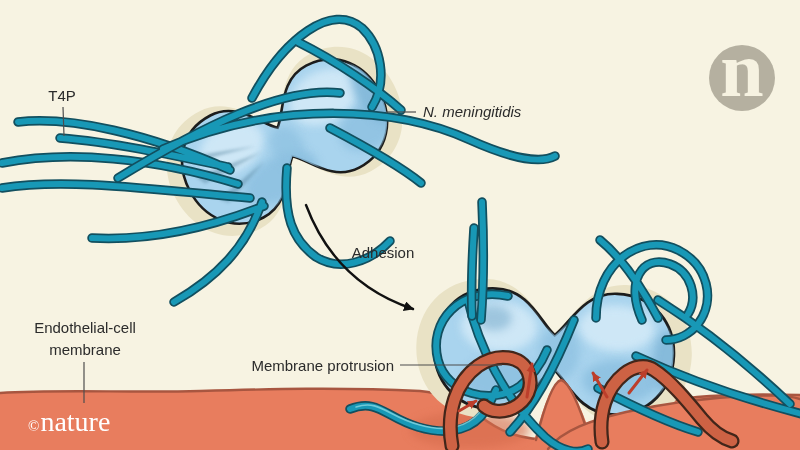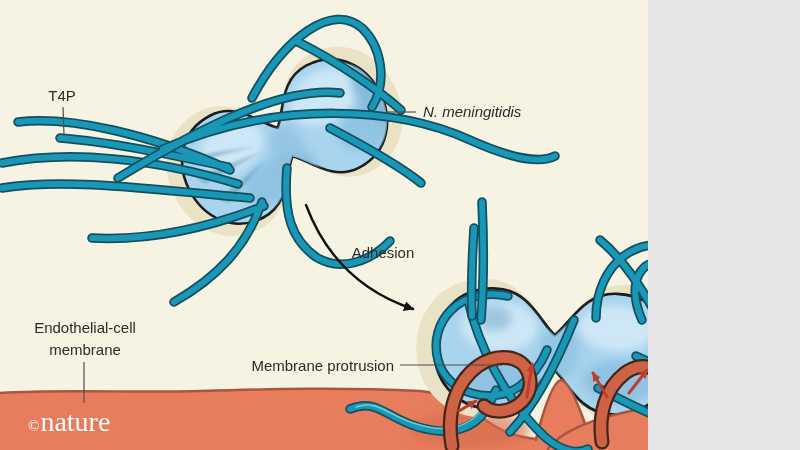--- a/index.html
+++ b/index.html
@@ -5,21 +5,21 @@
   :root{
     --background:#f7f3e2; --halo:#e9e2c5;
     --bacterium-fill:#a9d4ee; --bacterium-outline:#1c1c1c;
     --pilus-fill:#1898b6; --pilus-outline:#124f5f; --pilus-highlight:#7fd2de;
     --membrane-fill:#e87d5e; --membrane-edge:#a85640;
     --protrusion-fill:#cd6244; --protrusion-outline:#42261a;
     --arrow-rust:#bc3e2b; --label-text:#2b2b2b; --adhesion-arrow:#111111;
     --logo-circle:#b5b0a0; --logo-letter-fill:#f6f2e1; --wordmark:#ffffff;
   }
   html,body{margin:0;padding:0;background:#e5e5e5;}
-  .stage{width:648px;height:450px;position:relative;overflow:hidden;background:var(--background);}
+  .stage{width:800px;height:450px;position:relative;overflow:hidden;background:var(--background);}
   svg{display:block;}
   .bg{fill:var(--background);}
   .halo{fill:var(--halo);stroke:none;}
   .body{fill:var(--bacterium-fill);stroke:var(--bacterium-outline);stroke-width:2.6;}
   .pout{fill:none;stroke:var(--pilus-outline);stroke-width:9.5;stroke-linecap:round;}
   .pin{fill:none;stroke:var(--pilus-fill);stroke-width:6;stroke-linecap:round;}
   .pstripe{fill:none;stroke:var(--pilus-highlight);stroke-width:1.6;stroke-linecap:round;opacity:.85;}
   .mem{fill:var(--membrane-fill);stroke:none;}
   .memedge{fill:none;stroke:var(--membrane-edge);stroke-width:2.4;stroke-linecap:round;}
   .prot-out{fill:none;stroke:var(--protrusion-outline);stroke-width:15;stroke-linecap:round;}

